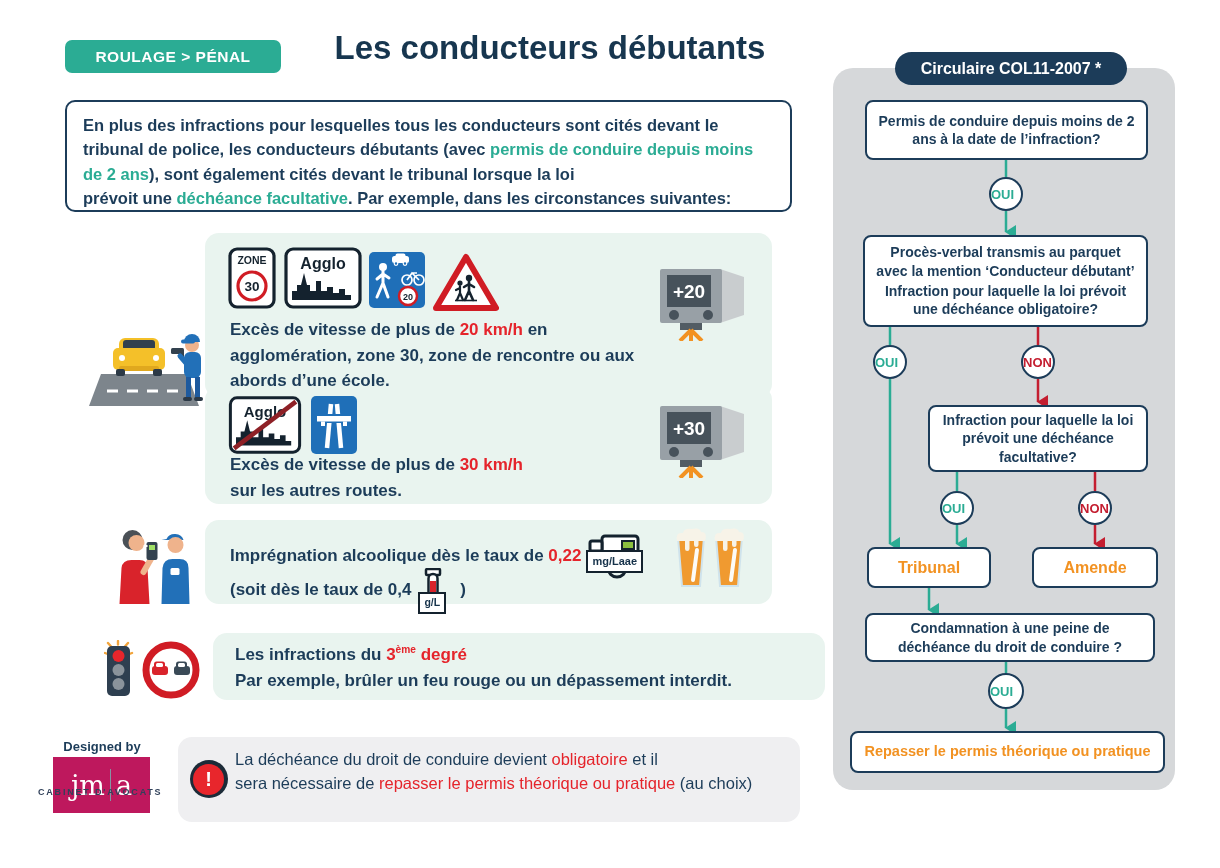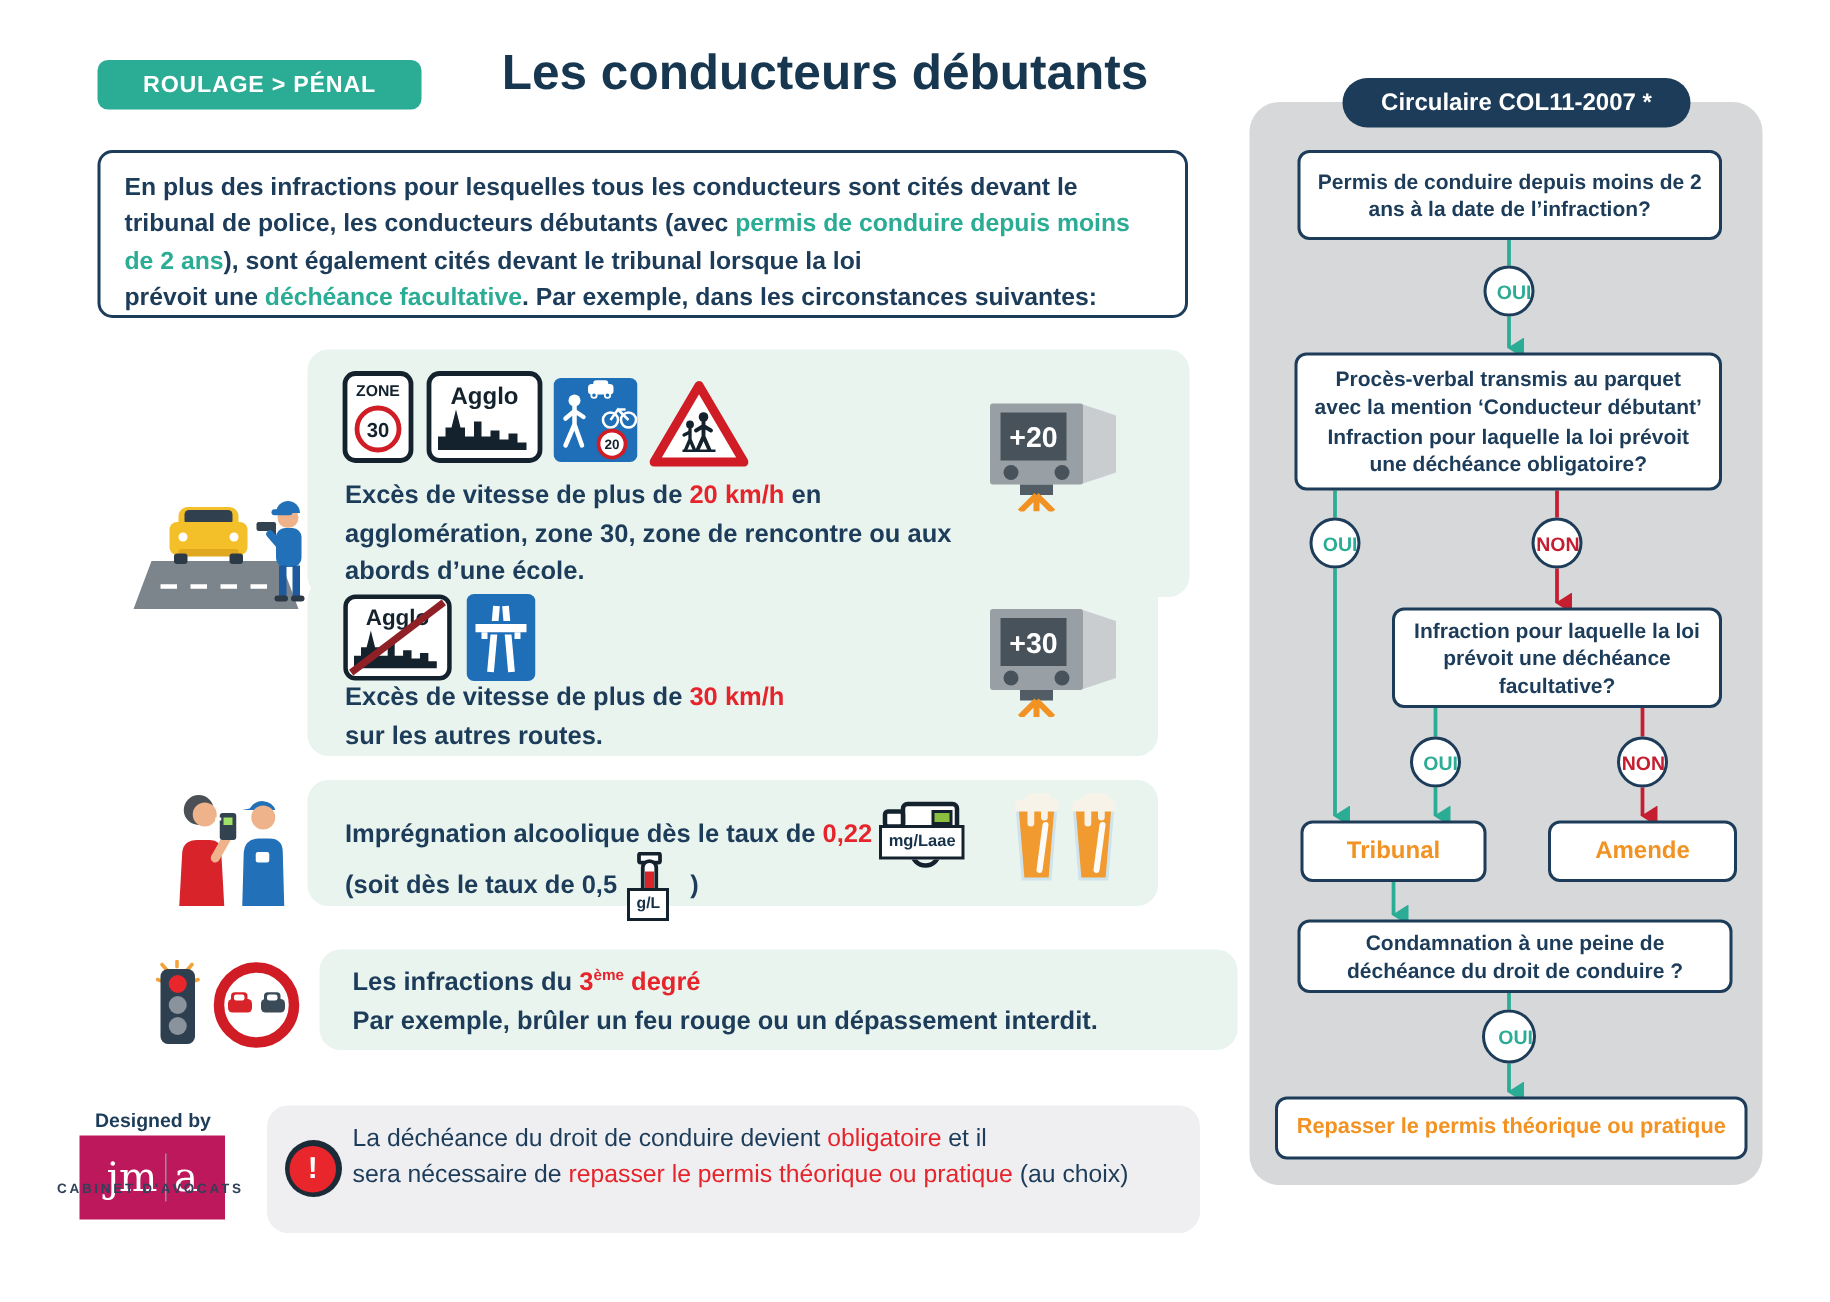--- a/index.html
+++ b/index.html
@@ -11,21 +11,21 @@
          color:#fff;font-weight:bold;font-size:15.5px;line-height:33px;text-align:center;letter-spacing:.5px;}
   .title{left:300px;top:29px;width:500px;text-align:center;font-size:33px;font-weight:800;color:#17364F;}
   
   .intro{left:65px;top:100px;width:727px;height:112px;border:2px solid #1C3C59;border-radius:10px;
          box-sizing:border-box;padding:11px 16px;font-size:16.5px;font-weight:bold;line-height:1.47;}
   .teal{color:#2BAC94;}
   .red{color:#E5242B;}
   .orange{color:#F29222;}
   
   .row{background:#E9F4EF;border-radius:14px;}
-  .row1{left:205px;top:233px;width:567px;height:165px;padding-left:21px;}
+  .row1{left:205px;top:233px;width:567px;height:165px;}
   .row2{left:205px;top:386px;width:567px;height:118px;}
   .row3{left:205px;top:520px;width:567px;height:84px;}
   .row4{left:213px;top:633px;width:612px;height:67px;}
   .rowtext{font-size:17px;font-weight:bold;color:#1C3C59;line-height:1.5;}
   .inline-icon{display:inline-block;vertical-align:middle;position:relative;margin:0 5px;}
   .unit-label{position:absolute;background:#fff;border:2px solid #14222E;color:#16324A;
               font-size:11px;font-weight:bold;padding:1px 4px;white-space:nowrap;}
   
   .warnbox{left:178px;top:737px;width:622px;height:85px;background:#EFEFF1;border-radius:14px;}
   .warntext{left:235px;top:747px;width:560px;font-size:16.5px;font-weight:normal;line-height:1.48;}
@@ -40,21 +40,21 @@
   .db-div{width:1px;height:32px;background:#8593A3;margin:0 5px;}
   .db-cap{left:38px;top:787px;width:127px;text-align:left;font-size:9px;font-weight:bold;letter-spacing:1.8px;color:#31415A;}
   
   .panel{left:833px;top:68px;width:342px;height:722px;background:#D6D8DA;border-radius:20px;}
   .pill{left:895px;top:52px;width:232px;height:33px;background:#1C3C59;border-radius:17px;color:#fff;
         font-size:16px;font-weight:bold;line-height:33px;text-align:center;z-index:3;}
   .fbox{background:#fff;border:2px solid #1C3C59;border-radius:8px;box-sizing:border-box;z-index:2;
         display:flex;flex-direction:column;align-items:center;justify-content:center;text-align:center;
         font-size:14px;font-weight:bold;color:#1C3C59;line-height:1.32;padding:4px 8px;}
   .fcircle{width:34px;height:34px;background:#fff;border:2px solid #1C3C59;border-radius:50%;box-sizing:border-box;
-           display:flex;align-items:center;justify-content:flex-end;font-size:13px;font-weight:800;z-index:2;}
+           display:flex;align-items:center;justify-content:flex-start;font-size:13px;font-weight:800;z-index:2;}
   .oui{color:#2BAC94;}
   .non{color:#C41E30;}
   .footnote{left:853px;top:797px;width:320px;text-align:center;font-size:13px;font-weight:500;color:#1C3C59;line-height:1.45;}
   sup{font-size:0.6em;}
 </style>
 </head>
 <body>
 
 <div class="canvas">
 
@@ -196,21 +196,21 @@
   <div class="abs row row3">
     <div class="abs rowtext" style="left:25px;top:14px;width:460px">
       <span>Imprégnation alcoolique dès le taux de </span><span class="red">0,22</span><span class="inline-icon" style="width:62px;height:46px"><svg width="62" height="46" viewBox="0 0 62 46">
             <rect x="16" y="2" width="36" height="22" rx="3" fill="#fff" stroke="#14222E" stroke-width="3"></rect>
             <rect x="36" y="7" width="12" height="8" fill="#8CBF3F" stroke="#14222E" stroke-width="2"></rect>
             <rect x="4" y="7" width="12" height="10" rx="2" fill="#fff" stroke="#14222E" stroke-width="3"></rect>
             <path d="M22,34 a9,9 0 0 0 18,0" fill="none" stroke="#14222E" stroke-width="3"></path>
           </svg><span class="unit-label" style="left:0;top:16px">mg/Laae</span></span>
     </div>
     <div class="abs rowtext" style="left:25px;top:48px;width:460px">
-      <span>(soit dès le taux de </span><span>0,5</span><span class="inline-icon" style="width:34px;height:46px"><svg width="34" height="46" viewBox="0 0 34 46">
+      <span>(soit dès le taux de </span><span>0,4</span><span class="inline-icon" style="width:34px;height:46px"><svg width="34" height="46" viewBox="0 0 34 46">
             <rect x="10" y="1" width="14" height="6" rx="1" fill="#fff" stroke="#14222E" stroke-width="2.5"></rect>
             <rect x="12.5" y="6" width="9" height="27" rx="4.5" fill="#fff" stroke="#14222E" stroke-width="2.5"></rect>
             <path d="M14,13 h6 v15 a3,3 0 0 1 -6,0 z" fill="#D9232B"></path>
           </svg><span class="unit-label" style="left:2px;top:24px;font-size:10.5px">g/L</span></span><span> )</span>
     </div>
 
     <svg class="abs" style="left:468px;top:8px" width="74" height="60" viewBox="0 0 74 60">
       <g>
         <polygon points="5,9 31,9 27,58 9,58" fill="#F09A30" stroke="#CFE3EC" stroke-width="2"></polygon>
         <path d="M4,13 q-2,-9 6,-8 q1,-5 9,-4 q8,-2 9,3 q7,0 4,9 z" fill="#F7F3E8"></path>

